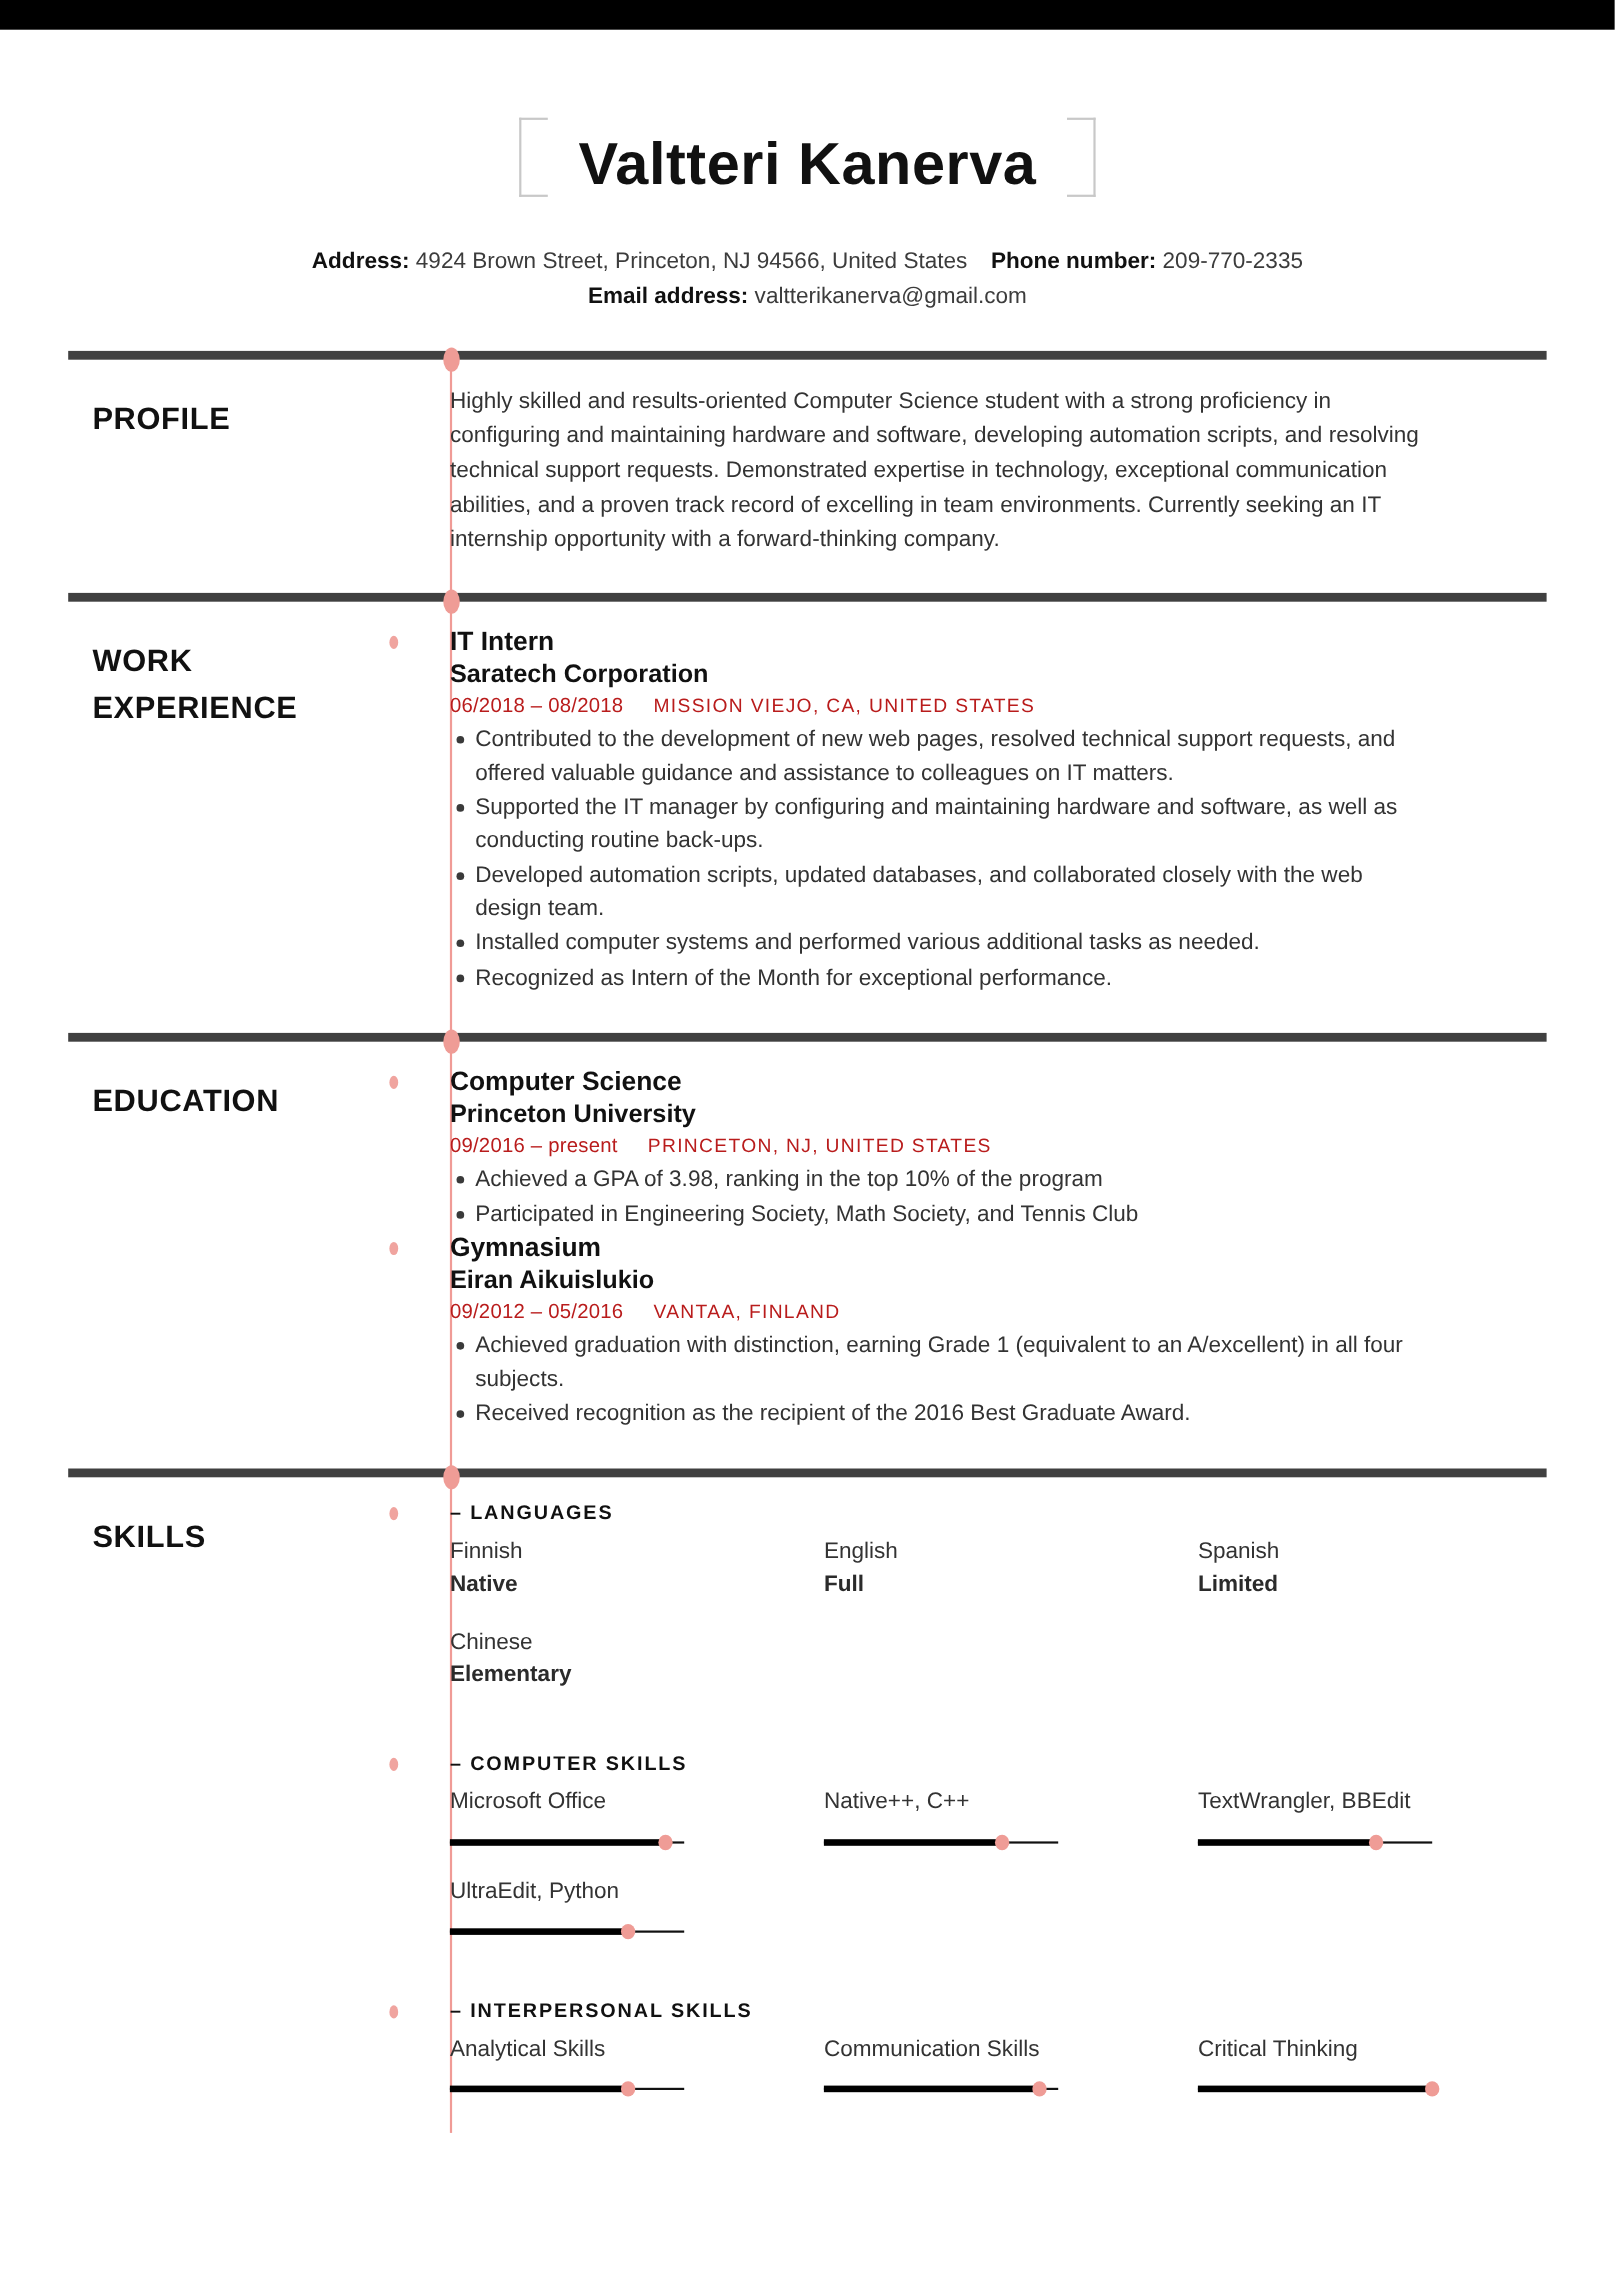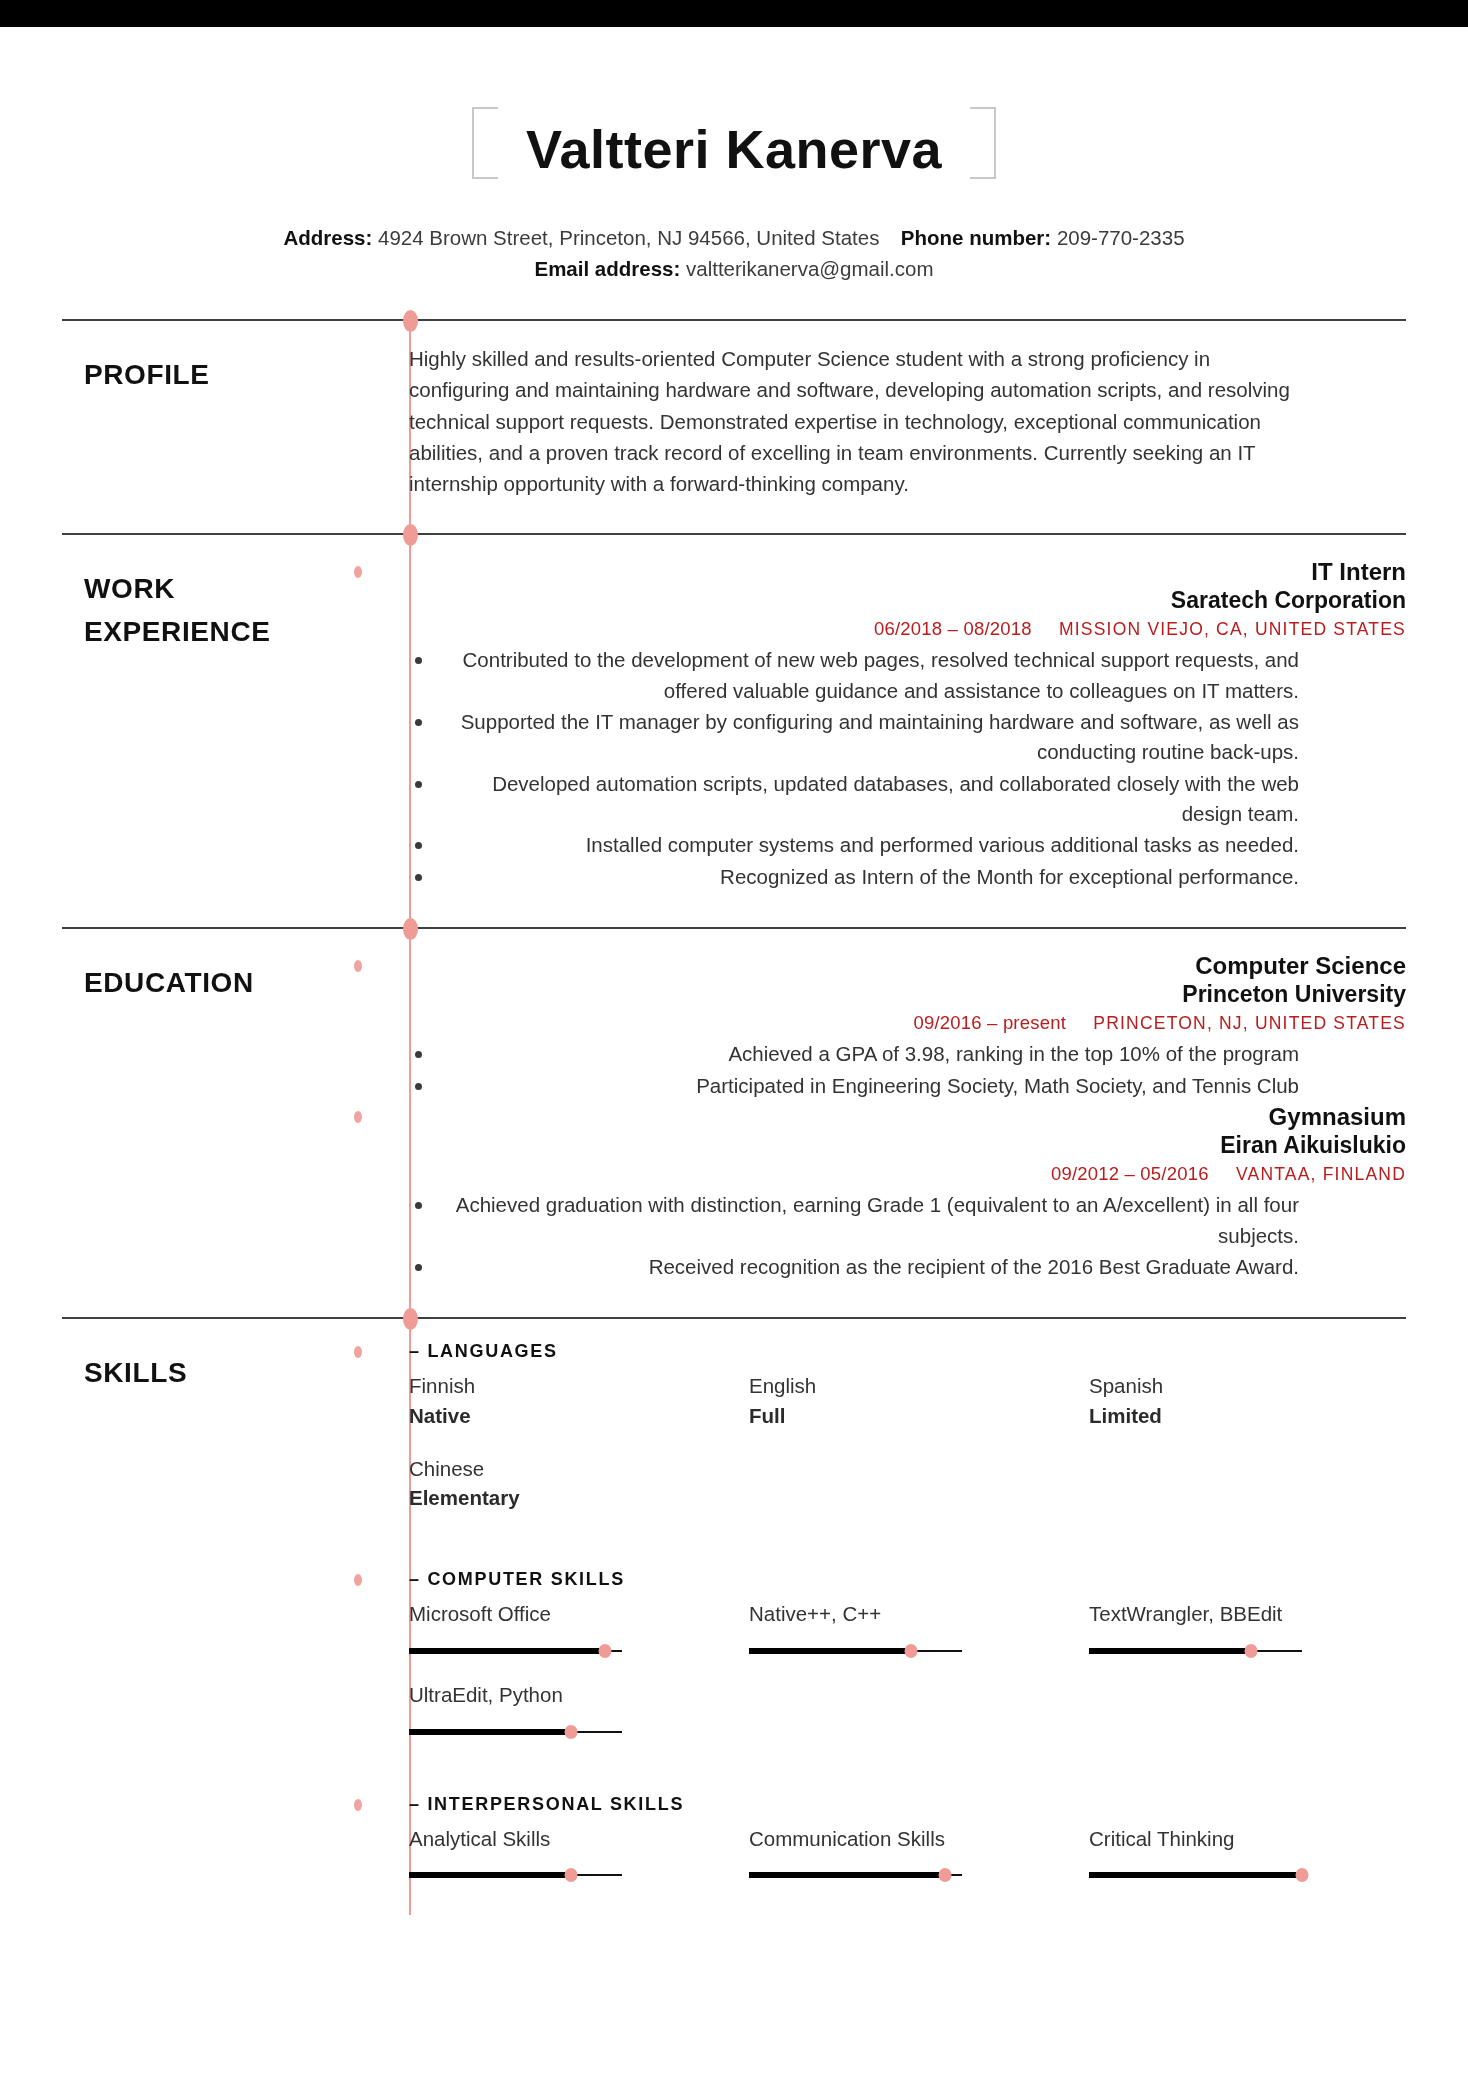--- a/index.html
+++ b/index.html
@@ -78,21 +78,21 @@
     left: 409px;
     top: 0;
     bottom: 0;
     width: 2px;
     background: #f09b96;
   }
 
   .section {
     position: relative;
     display: flex;
-    border-top: 2px solid #404040;
+    border-top: 8px solid #404040;
   }
   .section .col-label {
     width: 285px;
     flex: 0 0 285px;
     padding: 32px 0 0 22px;
   }
   .section .col-label h2 {
     font-size: 28px;
     font-weight: bold;
     letter-spacing: 0.6px;
@@ -129,21 +129,21 @@
   }
 
   
   .para {
     font-size: 20.5px;
     line-height: 1.52;
     color: #333333;
     max-width: 900px;
   }
 
-  .entry { position: relative; text-align: right; }
+  .entry { position: relative; }
   .entry + .entry { }
 
   .entry-title {
     font-size: 24px;
     font-weight: bold;
     color: #111111;
     line-height: 1.22;
   }
   .entry-org {
     font-size: 23px;

